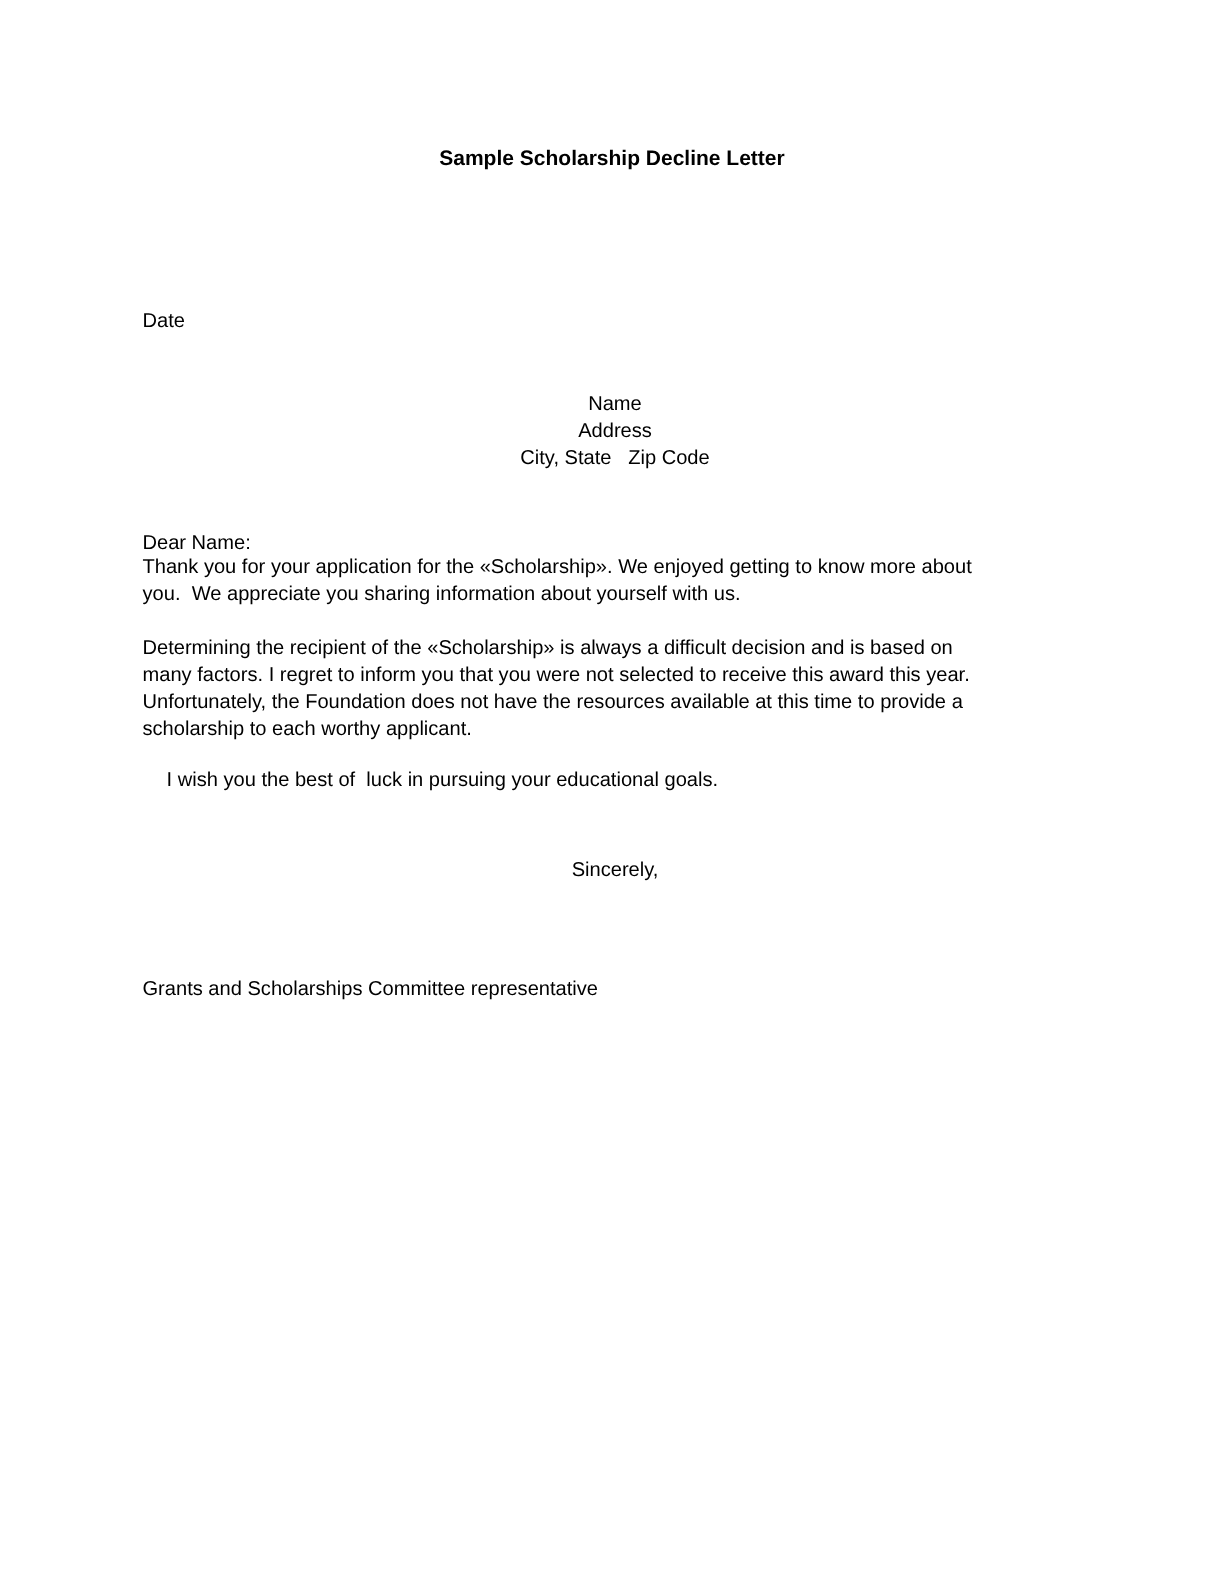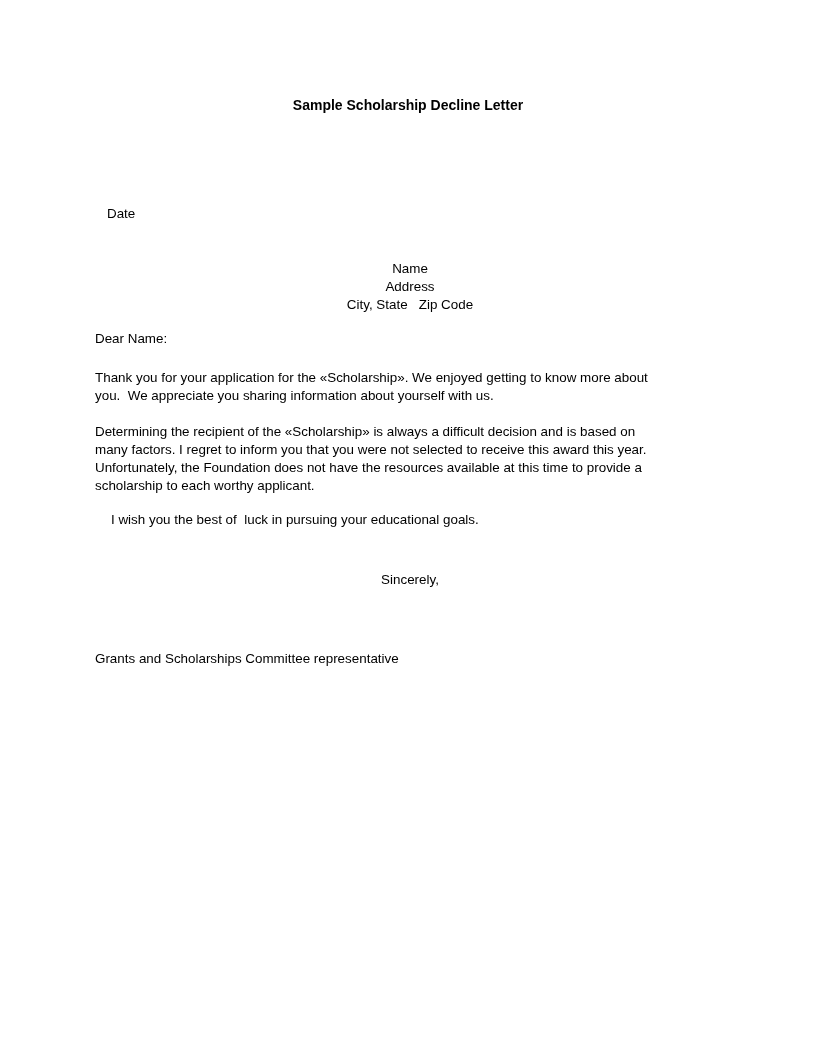--- a/index.html
+++ b/index.html
@@ -29,23 +29,23 @@
     white-space: pre-wrap;
   }
   .block {
     position: absolute;
     left: 95px;
     width: 630px;
     font-size: 13.4px;
     line-height: 18px;
     white-space: pre-wrap;
   }
-  .date       { top: 205px; margin-left: 12px; }
+  .date       { top: 205px; }
   .recipient  { top: 260px; text-align: center; }
-  .salutation { top: 330px; }
+  .salutation { top: 353px; }
   .para-1     { top: 369px; }
   .para-2     { top: 423px; }
   .para-3     { top: 511px; margin-left: 16px; }
   .closing    { top: 571px; text-align: center; }
   .signature  { top: 650px; }
 </style>
 </head>
 <body>
 
 <div class="page">

